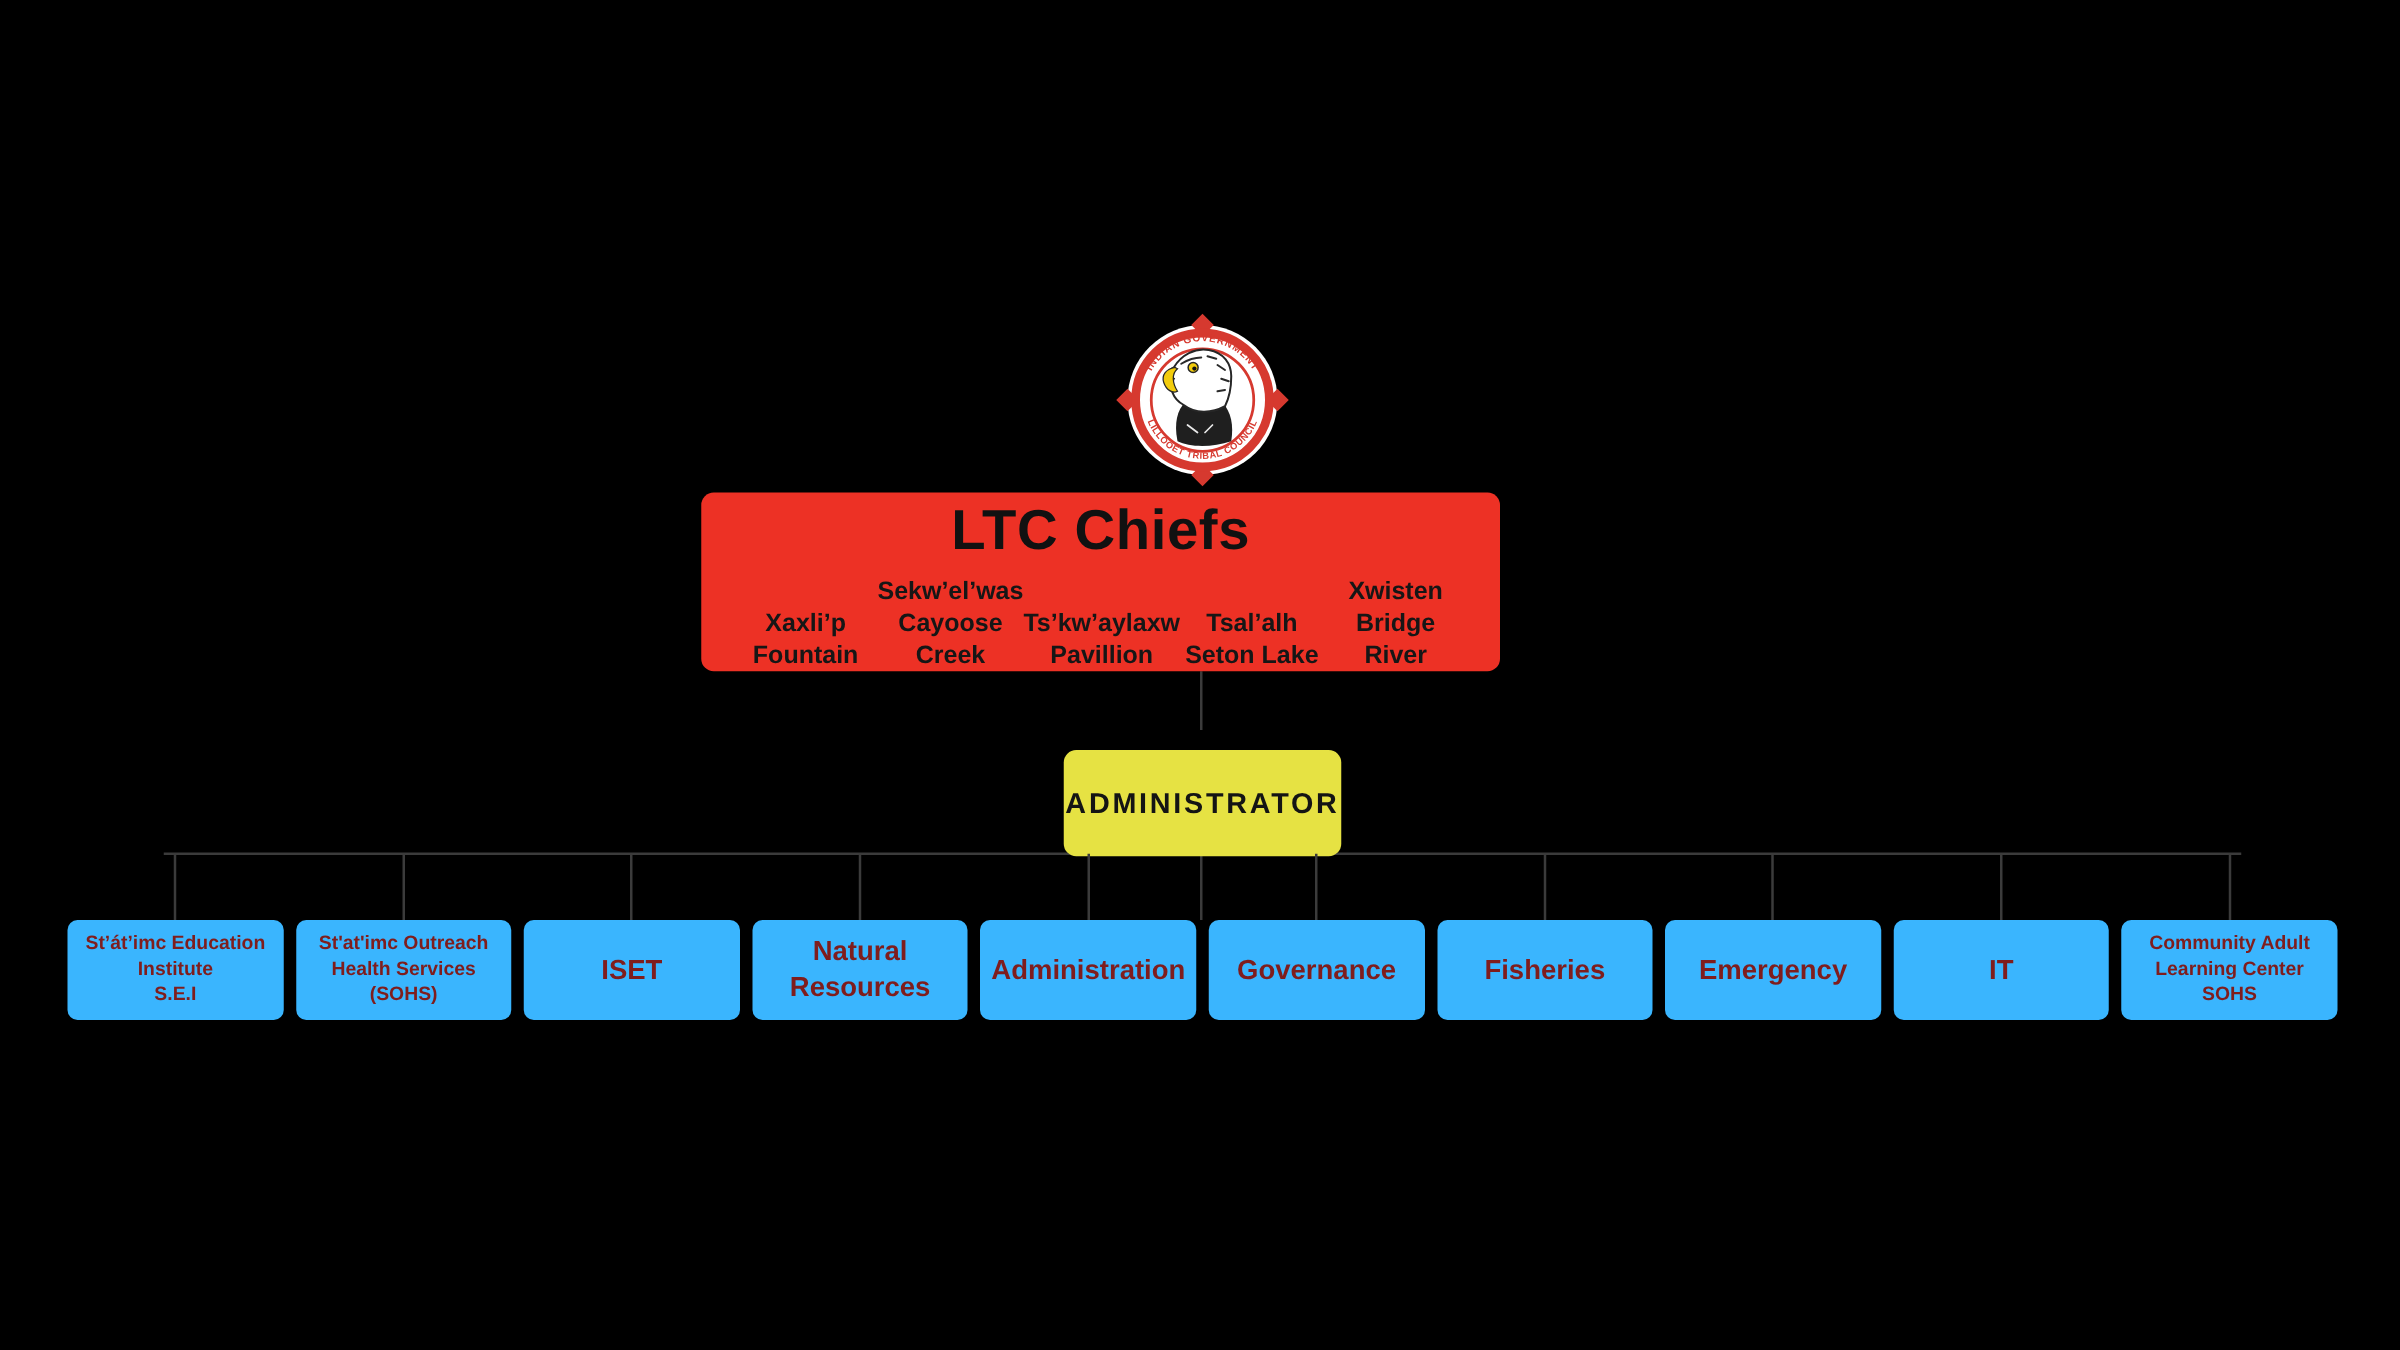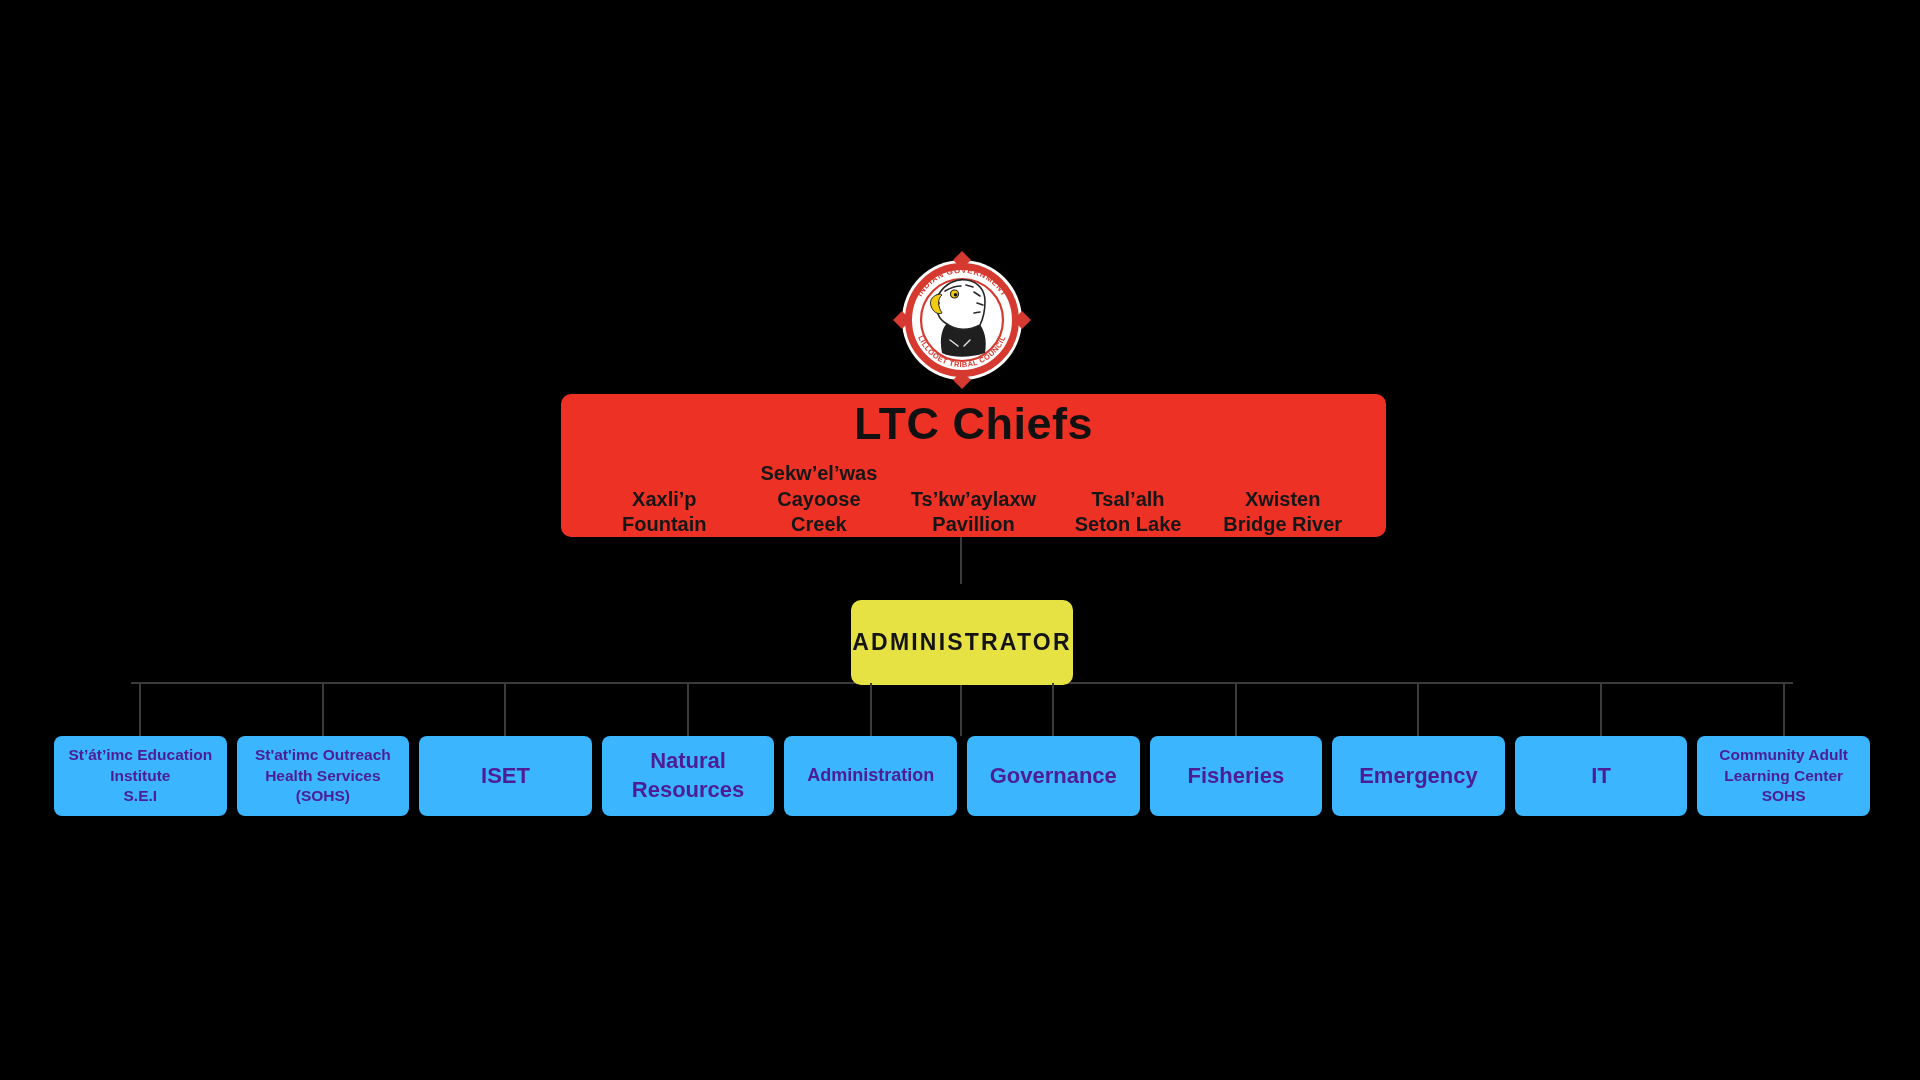--- a/index.html
+++ b/index.html
@@ -4,21 +4,21 @@
 <style>
   html,body{margin:0;padding:0;background:#000;}
   .canvas{
     position:relative;width:1920px;height:1080px;background:#000;overflow:hidden;
     font-family:"Liberation Sans","DejaVu Sans",sans-serif;color:#0e0e0e;
   }
   
   .logo{position:absolute;left:890px;top:248px;width:144px;height:144px;}
   
   .chiefs-box{
-    position:absolute;left:561px;top:394px;width:825px;height:143px;
+    position:absolute;left:561px;top:394px;width:639px;height:143px;
     background:#ED3125;border-radius:10px;display:flex;flex-direction:column;align-items:center;
   }
   .chiefs-title{font-size:45px;font-weight:800;line-height:1.12;margin-top:5px;letter-spacing:.5px;color:#111;}
   .chiefs-cols{display:flex;width:100%;padding:0 26px;box-sizing:border-box;align-items:flex-end;margin-top:-4px;flex:1;}
   .chief-col{flex:1;text-align:center;font-weight:700;font-size:20px;line-height:1.26;color:#161616;}
   
   .admin-box{
     position:absolute;left:851px;top:584px;width:222px;height:85px;background:#E6E243;
     border-radius:10px;display:flex;align-items:center;justify-content:center;
     font-size:23px;font-weight:800;letter-spacing:2.2px;color:#141414;margin-top:16px;
@@ -29,27 +29,27 @@
   .conn-admin-row{left:960px;top:669px;width:2px;height:67px;}
   .conn-bus{left:131px;top:682px;width:1662px;height:2px;}
   
   .dept-row{
     position:absolute;left:54px;top:736px;width:1816px;height:80px;
     display:flex;gap:10px;
   }
   .dept-box{
     position:relative;flex:1;background:#3AB5FE;border-radius:8px;
     display:flex;flex-direction:column;align-items:center;justify-content:center;
-    text-align:center;font-weight:700;color:#4c1d95;padding:2px 4px;box-sizing:border-box;
+    text-align:center;font-weight:700;color:#7f1d1d;padding:2px 4px;box-sizing:border-box;
   }
   .dept-box::before{
     content:"";position:absolute;left:calc(50% - 1px);top:-53px;width:2px;height:53px;background:#3B3B3B;
   }
   .dept-box.small{font-size:15.5px;line-height:1.35;}
-  .dept-box.medium{font-size:18px;line-height:1.3;}
+  .dept-box.medium{font-size:22px;line-height:1.3;}
   .dept-box.large{font-size:22px;line-height:1.3;}
 </style>
 </head>
 <body>
 
 <div class="canvas">
 
   <svg class="logo" viewBox="0 0 144 144" xmlns="http://www.w3.org/2000/svg">
     <g>
       <circle cx="72" cy="72" r="60" fill="#ffffff"></circle>

